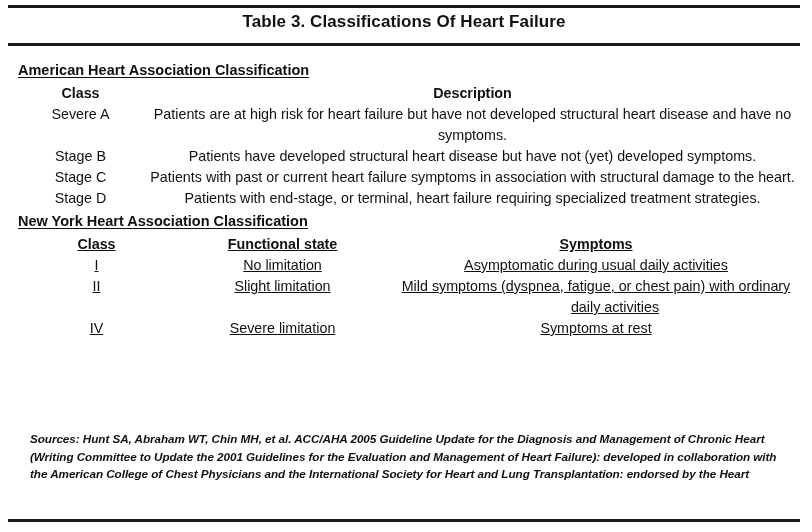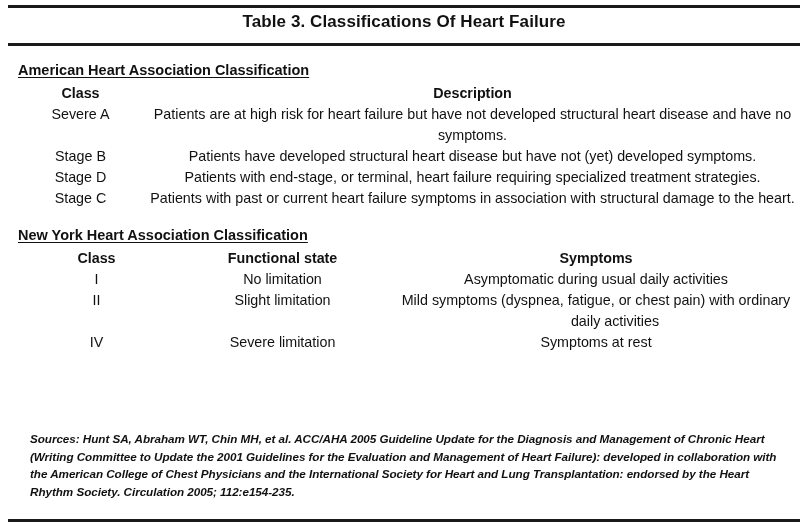--- a/index.html
+++ b/index.html
@@ -52,21 +52,21 @@
   .section-header {
     font-size: 14.5px;
     font-weight: bold;
     text-decoration: underline;
     text-underline-offset: 2px;
     display: inline-block;
     line-height: 19px;
     margin: 0 0 2px 0;
   }
   .section-aha  { margin-top: 11px; }
-  .section-nyha { margin-top: 17px; }
+  .section-nyha { margin-top: 3px; text-decoration: underline; }
 
   table.cls {
     border-collapse: collapse;
     width: 784px;
     table-layout: fixed;
     margin-top: 1px;
   }
   table.cls td, table.cls th {
     vertical-align: top;
     text-align: center;
@@ -139,26 +139,26 @@
         <tbody>
           <tr>
             <td>Severe A</td>
             <td class="cell-desc">Patients are at high risk for heart failure but have not developed structural heart disease and have no symptoms.</td>
           </tr>
           <tr>
             <td>Stage B</td>
             <td class="cell-desc">Patients have developed structural heart disease but have not (yet) developed symptoms.</td>
           </tr>
           <tr>
+            <td>Stage C</td>
+            <td class="cell-desc">Patients with past or current heart failure symptoms in association with structural damage to the heart.</td>
+          </tr>
+          <tr>
             <td>Stage D</td>
             <td class="cell-desc">Patients with end-stage, or terminal, heart failure requiring specialized treatment strategies.</td>
-          </tr>
-          <tr>
-            <td>Stage C</td>
-            <td class="cell-desc">Patients with past or current heart failure symptoms in association with structural damage to the heart.</td>
           </tr>
         </tbody>
       </table>
     </div>
 
     <div class="section-nyha">
       <span class="section-header">New York Heart Association Classification</span>
 
       <table class="cls">
         <colgroup>
@@ -194,18 +194,17 @@
         </tbody>
       </table>
     </div>
 
   </div>
 
   <div class="sources">
     <span class="ln">Sources: Hunt SA, Abraham WT, Chin MH, et al. ACC/AHA 2005 Guideline Update for the Diagnosis and Management of Chronic Heart</span>
     <span class="ln">(Writing Committee to Update the 2001 Guidelines for the Evaluation and Management of Heart Failure): developed in collaboration with</span>
     <span class="ln">the American College of Chest Physicians and the International Society for Heart and Lung Transplantation: endorsed by the Heart</span>
-    <span class="ln">Rhythm Society. Circulation 2005; 112:e154-235.</span>
   </div>
 
   <div class="rule rule-bottom"></div>
 
 </div>
 
 </body></html>

